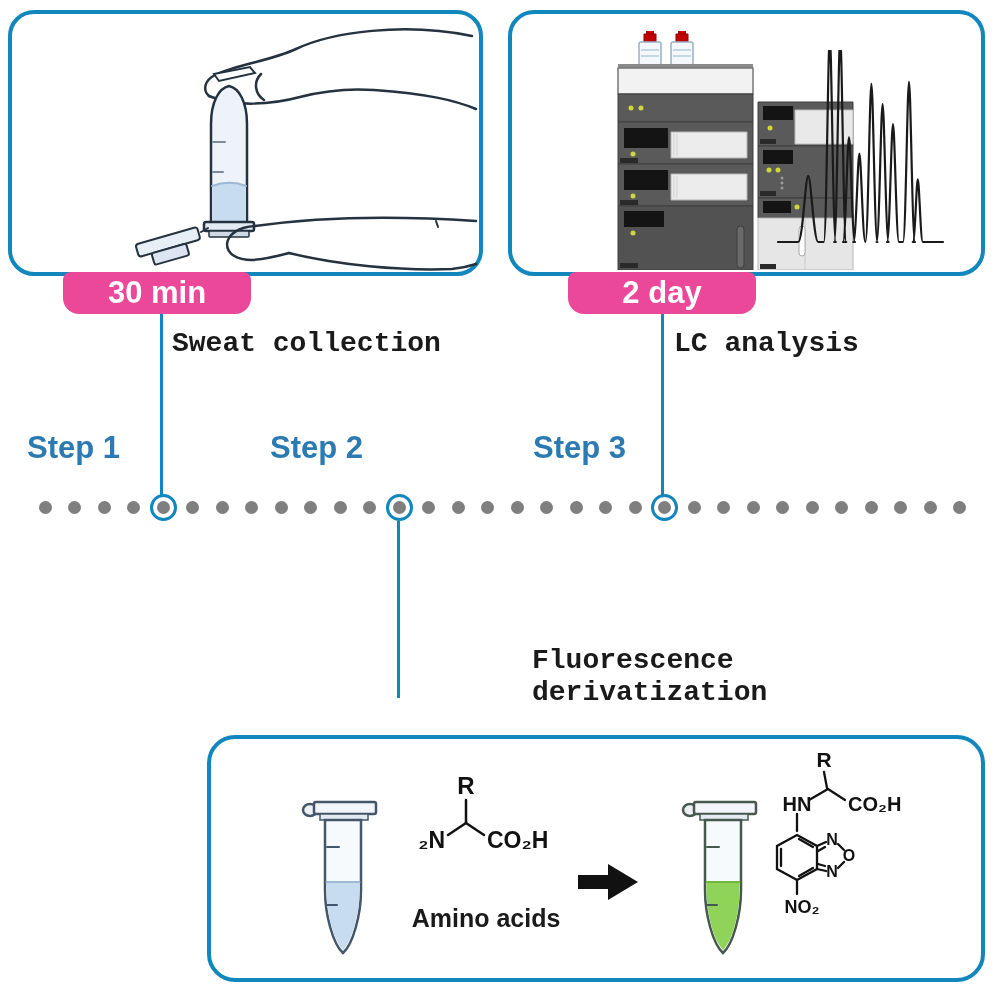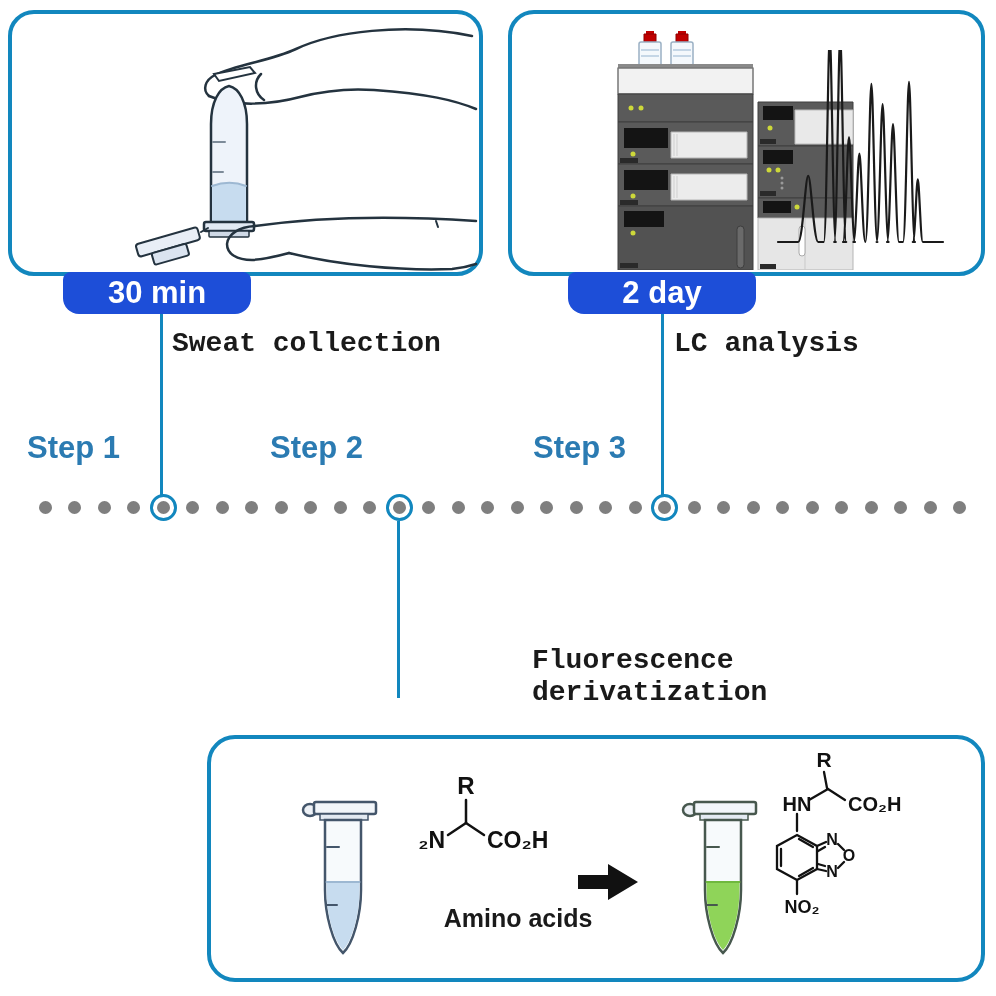--- a/index.html
+++ b/index.html
@@ -1,29 +1,29 @@
 <!DOCTYPE html>
 <html><head>
 <meta charset="utf-8">
 <style>
   html,body{margin:0;padding:0;background:#fff;}
   .fig{position:relative;width:996px;height:996px;background:#fff;overflow:hidden;
        font-family:"Liberation Sans",sans-serif;}
   .abs{position:absolute;}
   .panel{position:absolute;border:4px solid #1287BE;border-radius:26px;background:#fff;box-sizing:border-box;}
-  .badge{position:absolute;background:#1d4ed8;color:#fff;font-weight:bold;font-size:31px;
+  .badge{position:absolute;background:#ec4899;color:#fff;font-weight:bold;font-size:31px;
          text-align:center;line-height:42px;z-index:3;}
   .vline{position:absolute;width:3px;background:#1287BE;z-index:1;}
   .step-label{position:absolute;color:#2B7BB2;font-weight:bold;font-size:31px;z-index:2;}
   .panel-title{position:absolute;color:#1a1a1a;font-weight:bold;font-size:28px;line-height:32px;z-index:2;font-family:Liberation Mono, monospace;}
   .tl-dot{position:absolute;top:501px;width:13px;height:13px;border-radius:50%;background:#7F7F7F;}
   .tl-circle{position:absolute;top:494px;width:27px;height:27px;border-radius:50%;
              border:3px solid #1287BE;box-sizing:border-box;background:transparent;z-index:2;}
   .chem text{font-family:"Liberation Sans","DejaVu Sans",sans-serif;font-weight:bold;fill:#111;}
-  .small-label{position:absolute;color:#1a1a1a;font-weight:bold;text-align:center;margin-left:32px;}
+  .small-label{position:absolute;color:#1a1a1a;font-weight:bold;text-align:center;}
 </style>
 </head>
 <body>
 
 <div class="fig">
 
   <div class="panel" style="left:8px;top:10px;width:475px;height:266px;">
     <svg width="467" height="258" viewBox="0 0 467 258">
       <g fill="none" stroke="#24333f" stroke-width="2.5" stroke-linecap="round">
 

